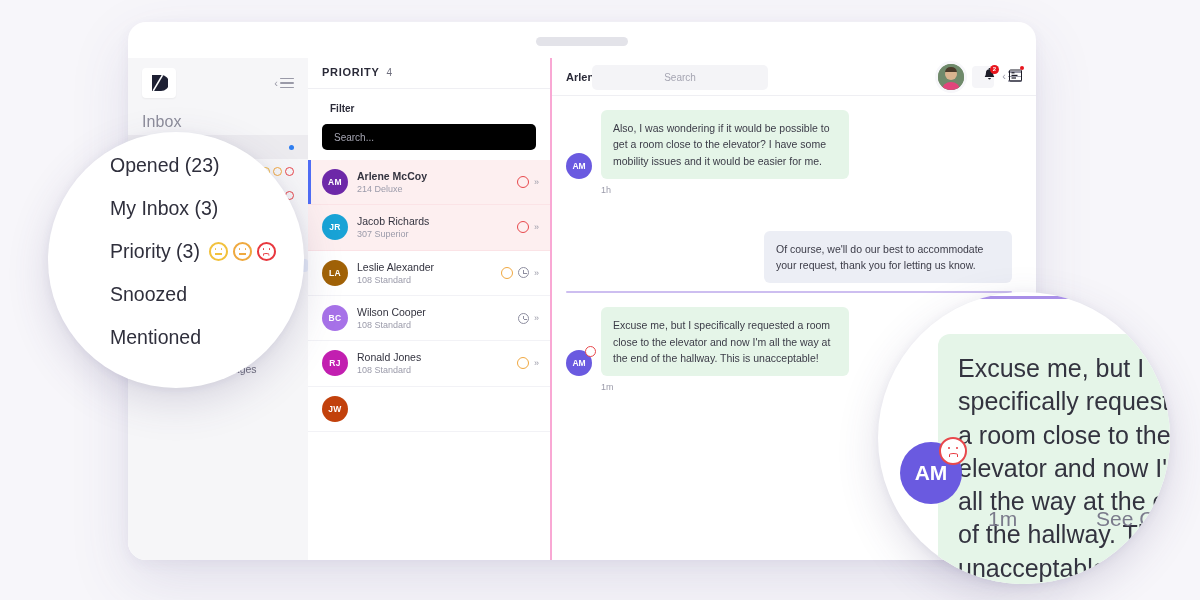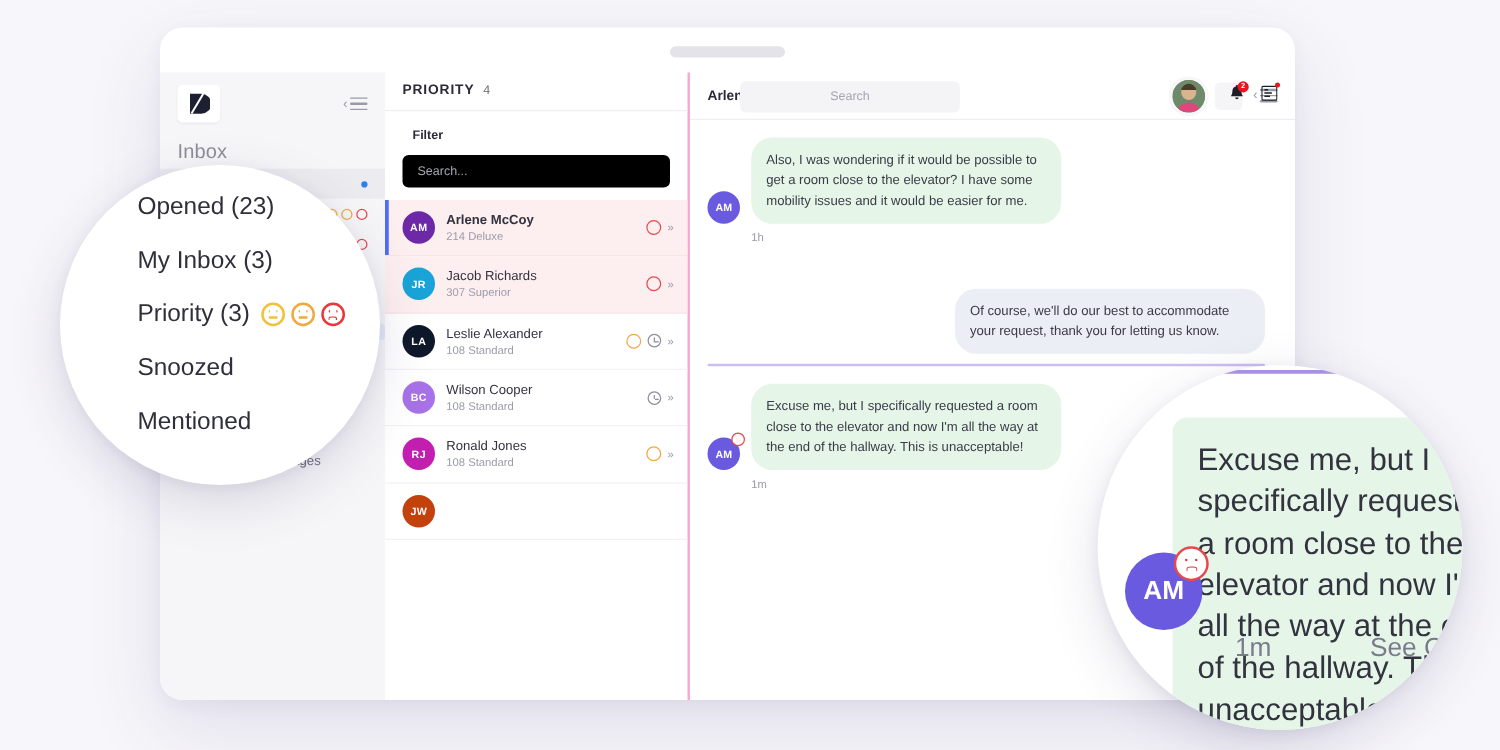--- a/index.html
+++ b/index.html
@@ -107,21 +107,21 @@
               box-shadow:0 0 0 3px #f7f7fa; display:block; }
   .sq-btn { width:22px; height:22px; background:#f5f5f8; border-radius:4px; }
 
   .msgs { flex:1; padding:14px 24px 0 14px; position:relative; overflow:hidden; }
   .mrow { display:flex; align-items:flex-end; gap:9px; margin-bottom:6px; }
   .mrow.out { justify-content:flex-end; }
   .m-av { width:26px; height:26px; border-radius:50%; background:#6a5ae0; color:#fff; font-size:8.5px;
           font-weight:bold; display:flex; align-items:center; justify-content:center; flex:0 0 26px; position:relative; }
   .m-av .badge { position:absolute; top:-4px; right:-4px; width:11px; height:11px; border-radius:50%;
                  background:#fff; border:1.4px solid #e8484c; }
-  .bub { max-width:248px; padding:10px 12px; border-radius:17px; font-size:10.5px; line-height:1.55; color:#3b3b47; }
+  .bub { max-width:248px; padding:10px 12px; border-radius:6px; font-size:10.5px; line-height:1.55; color:#3b3b47; }
   .bub.in { background:#e5f5e8; }
   .bub.out { background:#eceef5;margin-top:22px; }
   .tstamp { font-size:9px; color:#9b9baa; margin:0 0 14px 35px; }
   .divider { height:2px; background:#cdbef0; border-radius:2px; margin:8px 0 14px 0; }
 
   
   .mag {
     position:absolute; border-radius:50%; background:#fff; overflow:hidden;
     box-shadow:0 14px 42px rgba(70,60,110,.17), 0 2px 10px rgba(70,60,110,.08);
   }
@@ -248,21 +248,21 @@
               <div class="cname">Jacob Richards</div>
               <div class="croom">307 Superior</div>
             </div>
             <div class="cicons">
               <span class="face-big" style="color:#e8484c"></span>
               <span class="ic-fwd">»</span>
             </div>
           </div>
 
           <div class="crow">
-            <div class="av" style="background:#0f172a">LA</div>
+            <div class="av" style="background:#a16207">LA</div>
             <div class="cinfo">
               <div class="cname">Leslie Alexander</div>
               <div class="croom">108 Standard</div>
             </div>
             <div class="cicons">
               <span class="face-big" style="color:#f0a841"></span>
               <span class="ic-clock"></span>
               <span class="ic-fwd">»</span>
             </div>
           </div>

